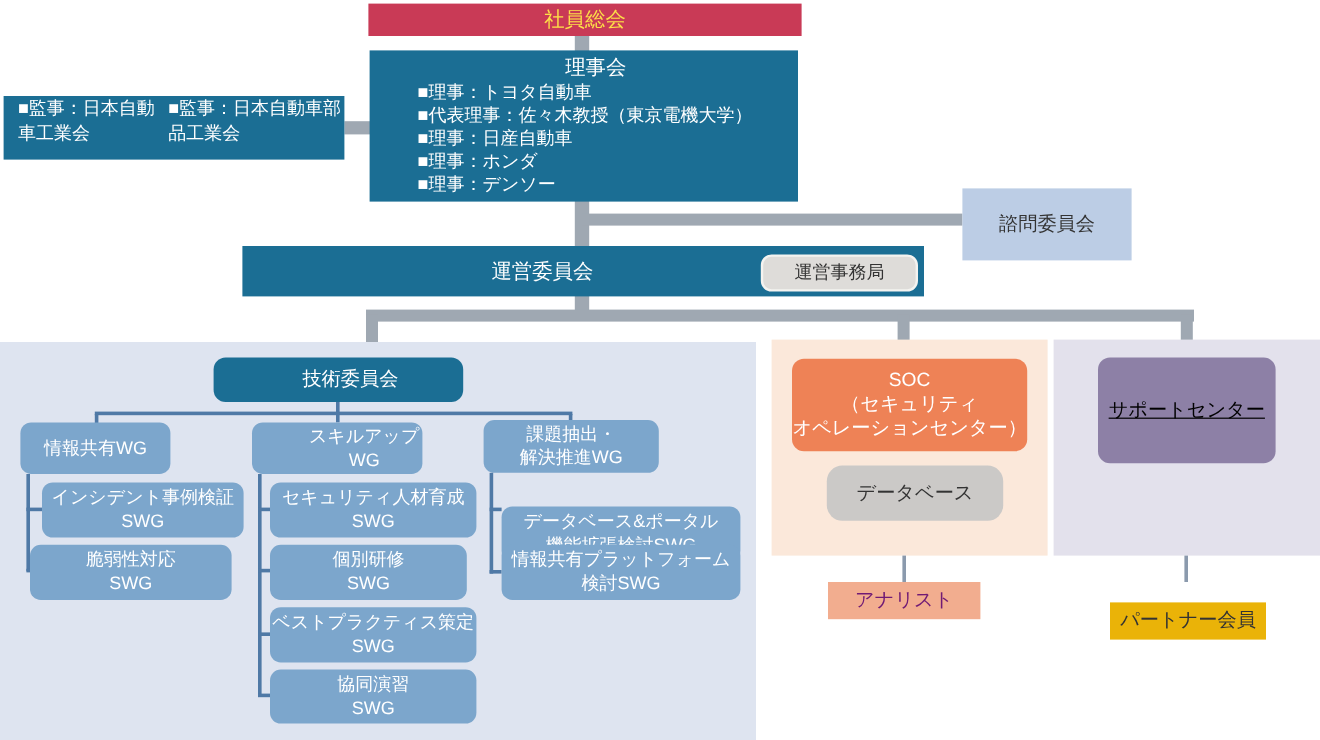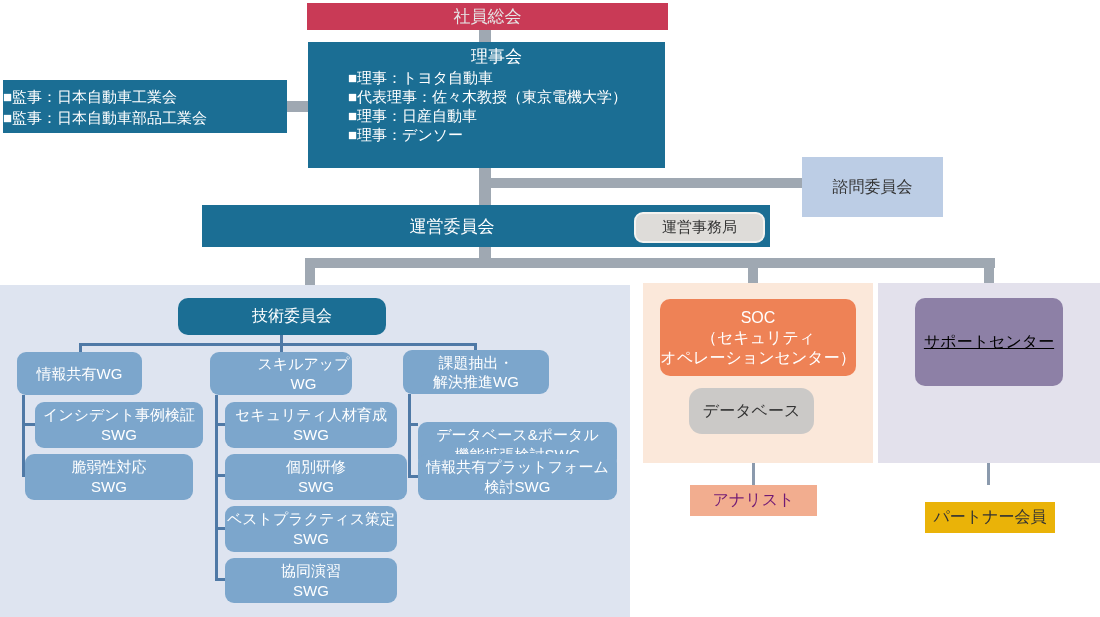--- a/index.html
+++ b/index.html
@@ -10,25 +10,25 @@
   .abs{position:absolute;box-sizing:border-box;}
   .line-gray{position:absolute;background:#9fa8b2;}
   .line-thin{position:absolute;background:#4f79a6;}
   .line-drop{position:absolute;background:#8b9aad;}
   .center{display:flex;align-items:center;justify-content:center;text-align:center;}
   .pre{white-space:pre-line;}
   .teal{background:#1b6e94;color:#fff;padding-left:20px;}
   .wg,.swg{background:#7ca6cc;color:#fff;border-radius:9px;font-size:15px;line-height:20px;}
 
   
-  #general{left:307px;top:3px;width:361px;height:27px;background:#c93a56;color:#e5e5e5;font-size:17px;}
+  #general{left:307px;top:3px;width:361px;height:27px;background:#c93a56;color:#fde047;font-size:17px;}
   #board{left:308px;top:42px;width:357px;height:126px;padding-top:4px;}
   #board-title{text-align:center;font-size:17px;line-height:22px;}
   .board-member{font-size:15px;line-height:19px;padding-left:20px;}
-  #auditors{left:3px;top:80px;width:284px;height:53px;display:flex;flex-direction:column;justify-content:center;padding-left:0;font-size:15px;line-height:21px;}
+  #auditors{left:3px;top:80px;width:284px;height:53px;display:flex;flex-direction:row;justify-content:center;padding-left:12px;font-size:15px;line-height:21px;}
   #advisory{left:802px;top:157px;width:141px;height:60px;background:#bccde5;font-size:16px;color:#333;}
   #steering{left:202px;top:205px;width:568px;height:42px;}
   #steering-label{position:absolute;left:0;top:0;width:500px;height:100%;display:flex;align-items:center;justify-content:center;font-size:17px;}
   #steering-office{position:absolute;right:5px;top:7px;width:127px;height:27px;background:#dedcd9;border:2px solid #f4f3f0;border-radius:9px;color:#333;font-size:15px;}
 
   
   #cn-top-v{left:479px;top:29px;width:12px;height:14px;}
   #cn-board-v{left:479px;top:167px;width:12px;height:39px;}
   #cn-adv-h{left:485px;top:178px;width:317px;height:10px;}
   #cn-aud-h{left:287px;top:101px;width:22px;height:11px;}
@@ -60,29 +60,29 @@
   #t-c2s1{left:215px;top:423px;width:10px;height:3px;}
   #t-c2s2{left:215px;top:474px;width:10px;height:3px;}
   #t-c2s3{left:215px;top:527px;width:10px;height:3px;}
   #t-c2s4{left:215px;top:578px;width:10px;height:3px;}
   #t-c3v{left:408px;top:394px;width:3px;height:84px;}
   #t-c3s1{left:408px;top:423px;width:10px;height:3px;}
   #t-c3s2{left:408px;top:475px;width:10px;height:3px;}
   #swg1a{left:35px;top:402px;width:168px;height:46px;}
   #swg1b{left:25px;top:454px;width:168px;height:46px;}
   #swg2a{left:225px;top:402px;width:172px;height:46px;}
-  #swg2b{left:225px;top:454px;width:182px;height:46px;}
+  #swg2b{left:225px;top:454px;width:164px;height:46px;}
   #swg2c{left:225px;top:506px;width:172px;height:46px;}
   #swg2d{left:225px;top:558px;width:172px;height:45px;}
   #swg3a{left:418px;top:402px;width:199px;height:46px;margin-top:20px;}
   #swg3b{left:418px;top:454px;width:199px;height:46px;}
 
   
   #soc-box{left:660px;top:299px;width:196px;height:77px;background:#ee8256;color:#fff;border-radius:10px;font-size:16px;line-height:20px;}
-  #db-box{left:689px;top:388px;width:125px;height:46px;background:#cbc9c7;border-radius:13px;font-size:16px;color:#333;}
+  #db-box{left:689px;top:388px;width:147px;height:46px;background:#cbc9c7;border-radius:13px;font-size:16px;color:#333;}
   #soc-drop{left:752px;top:463px;width:3px;height:22px;}
   #analyst{left:690px;top:485px;width:127px;height:31px;background:#f2ad8f;font-size:16px;color:#701a75;}
 
   
   #sup-box{left:915px;top:298px;width:148px;height:88px;background:#8d80a6;color:#000000;border-radius:10px;font-size:16px;text-decoration:underline;}
   #sup-drop{left:987px;top:463px;width:3px;height:22px;}
   #partner{left:925px;top:502px;width:130px;height:31px;background:#eab308;font-size:16px;color:#333;}
 </style>
 </head>
 <body>
@@ -99,20 +99,21 @@
   <div class="line-gray" id="cn-drop-m"></div>
   <div class="line-gray" id="cn-drop-r"></div>
 
   <div class="abs center" id="general">社員総会</div>
 
   <div class="abs teal" id="board">
     <div id="board-title">理事会</div>
     <div class="board-member">■理事：トヨタ自動車</div>
     <div class="board-member">■代表理事：佐々木教授（東京電機大学）</div>
     <div class="board-member">■理事：日産自動車</div>
+    <div class="board-member">■理事：ホンダ</div>
     <div class="board-member">■理事：デンソー</div>
   </div>
 
   <div class="abs teal" id="auditors">
     <div>■監事：日本自動車工業会</div>
     <div>■監事：日本自動車部品工業会</div>
   </div>
 
   <div class="abs center" id="advisory">諮問委員会</div>
 

